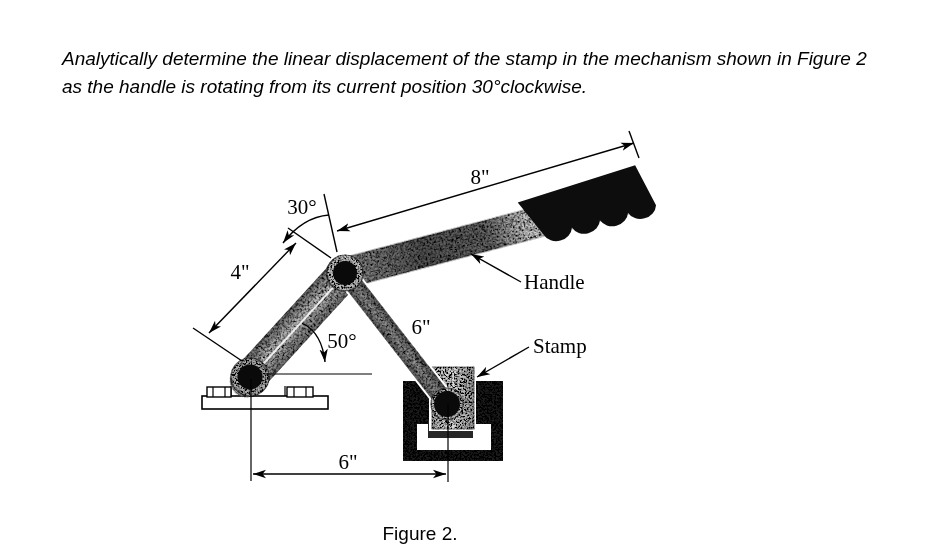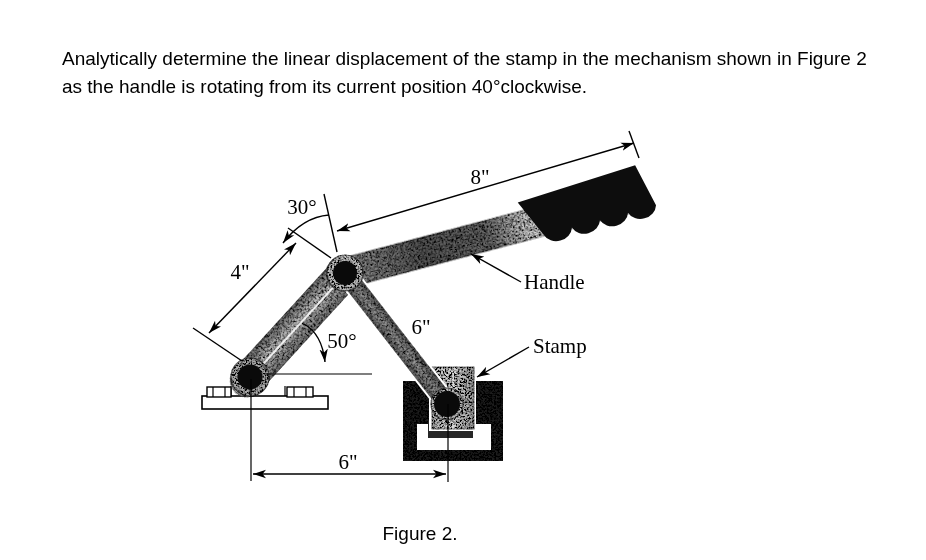--- a/index.html
+++ b/index.html
@@ -1,32 +1,32 @@
 <!DOCTYPE html>
 <html><head>
 <meta charset="utf-8">
 <style>
   html,body{margin:0;padding:0;}
   body{width:926px;height:560px;background:#ffffff;position:relative;overflow:hidden;
        font-family:"Liberation Sans",sans-serif;}
   .problem{position:absolute;left:62px;top:45px;width:830px;font-size:19px;
            line-height:27.5px;color:#000;letter-spacing:0px;}
-  .problem span{display:block;}
+  .problem span{display:block;font-style:italic;}
   svg{position:absolute;left:0;top:0;}
   .lab{font-family:"Liberation Serif",serif;font-size:21px;fill:#000;}
   .cap{font-family:"Liberation Sans",sans-serif;font-size:19px;fill:#000;}
   .ann{stroke:#000;stroke-width:1.4;fill:none;}
   .thin{stroke:#000;stroke-width:1.2;fill:none;}
 </style>
 </head>
 <body>
 
 <div class="problem">
   <span>Analytically determine the linear displacement of the stamp in the mechanism shown in Figure 2</span>
-  <span>as the handle is rotating from its current position 40°clockwise.</span>
+  <span>as the handle is rotating from its current position 30°clockwise.</span>
 </div>
 
 <svg width="926" height="560" viewBox="0 0 926 560">
   <defs>
     <marker id="arw" viewBox="0 0 14 10" refX="13" refY="5" markerWidth="14" markerHeight="10" orient="auto-start-reverse" markerUnits="userSpaceOnUse">
       <path d="M13,5 L0,0.8 L3.4,5 L0,9.2 Z" fill="#000"></path>
     </marker>
     <linearGradient id="gradShaft" x1="0" y1="0" x2="1" y2="0">
       <stop offset="0" stop-color="#a2a2a2"></stop>
       <stop offset="0.3" stop-color="#585858"></stop>

